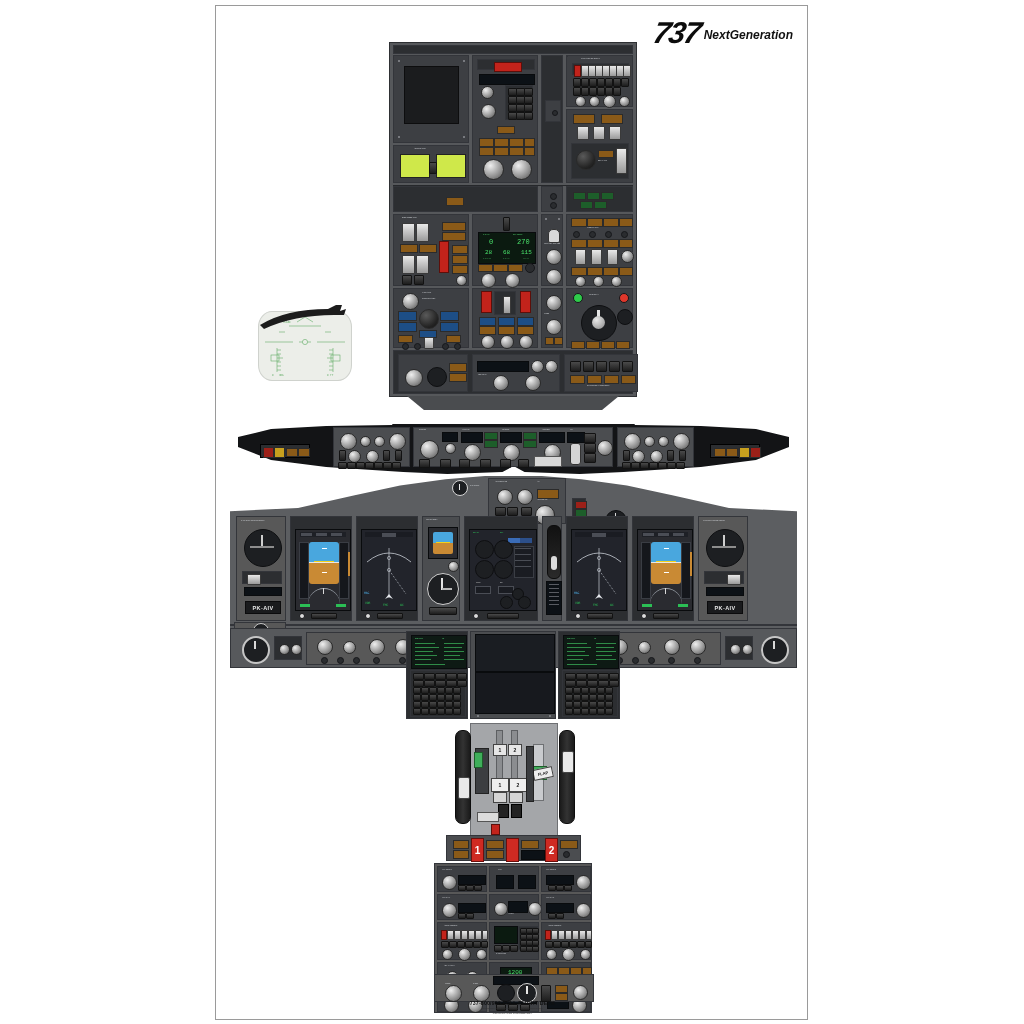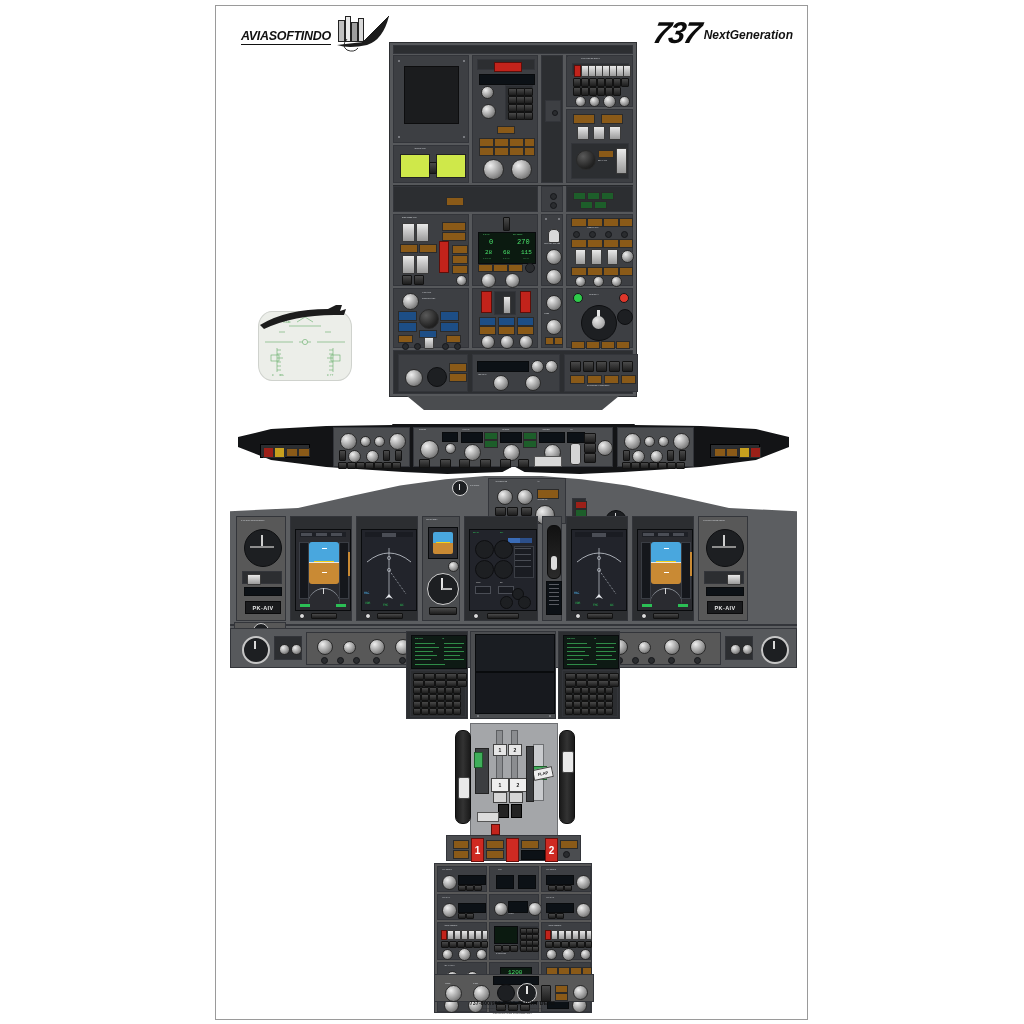--- a/index.html
+++ b/index.html
@@ -85,33 +85,20 @@
   #capT{font-size:5.2px;font-weight:bold;color:#111;letter-spacing:0.2px;}
   #capS{font-size:2.3px;color:#333;line-height:3.2px;margin-top:1.5px;}
 </style>
 </head>
 <body>
 
 <div id="poster">
 
   <div id="hdr">
 
-    <div id="logo">
-      <div id="logoText">AVIASOFTINDO</div>
-
-      <div class="lgBar" style="left:97px;top:5px;width:5px;height:20px;background:#bfbfbf;border:1px solid #222;"></div>
-      <div class="lgBar" style="left:104px;top:1px;width:4px;height:24px;background:#e8e8e8;border:1px solid #222;"></div>
-      <div class="lgBar" style="left:110px;top:7px;width:5px;height:18px;background:#9e9e9e;border:1px solid #222;"></div>
-      <div class="lgBar" style="left:117px;top:3px;width:4px;height:22px;background:#d8d8d8;border:1px solid #222;"></div>
-      <svg width="60" height="38" style="position:absolute;left:92px;top:0;">
-        <path d="M56 1 L30 27 L4 30 Q16 34 34 30 Q50 25 56 1 Z" fill="#1c1c1c"></path>
-        <path d="M56 1 L26 31" stroke="#1c1c1c" stroke-width="1" fill="none"></path>
-        <path d="M14 24 Q8 31 14 35 Q21 38 25 33" stroke="#1c1c1c" stroke-width="0.9" fill="none"></path>
-      </svg>
-    </div>
 
     <div id="brand">
       <span id="b737">737</span><span id="bng">NextGeneration</span>
     </div>
   </div>
 
   <div id="oh">
     <div id="ohBody"></div>
     <div id="ohFoot"></div>
 

